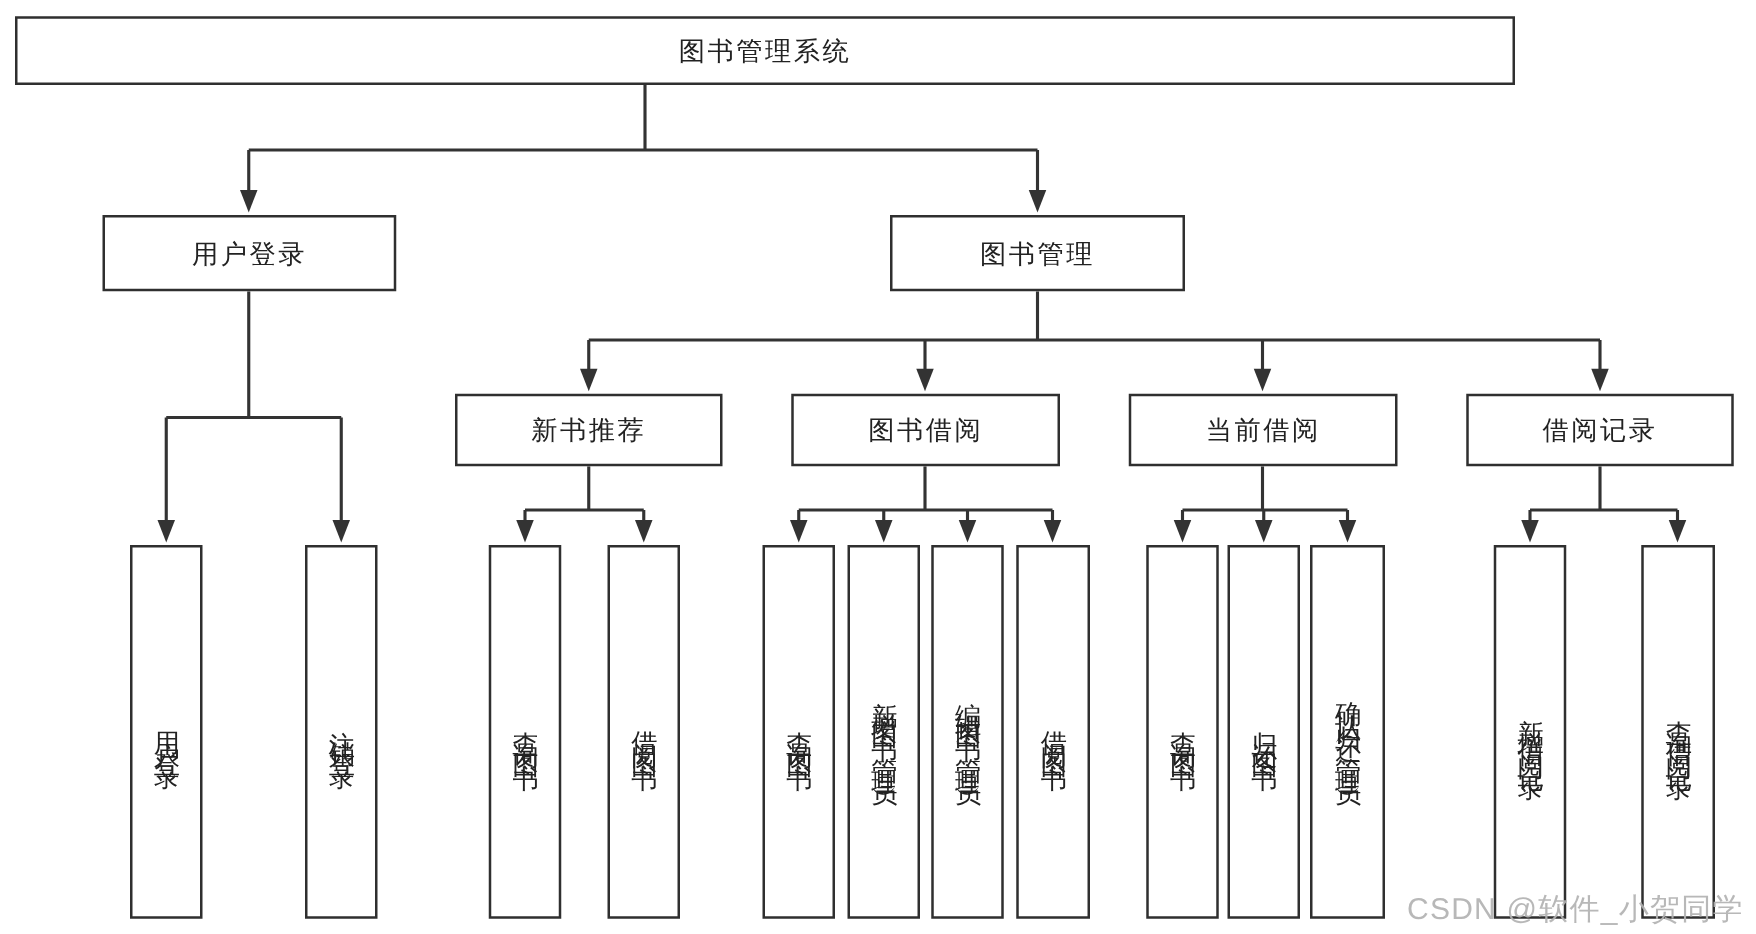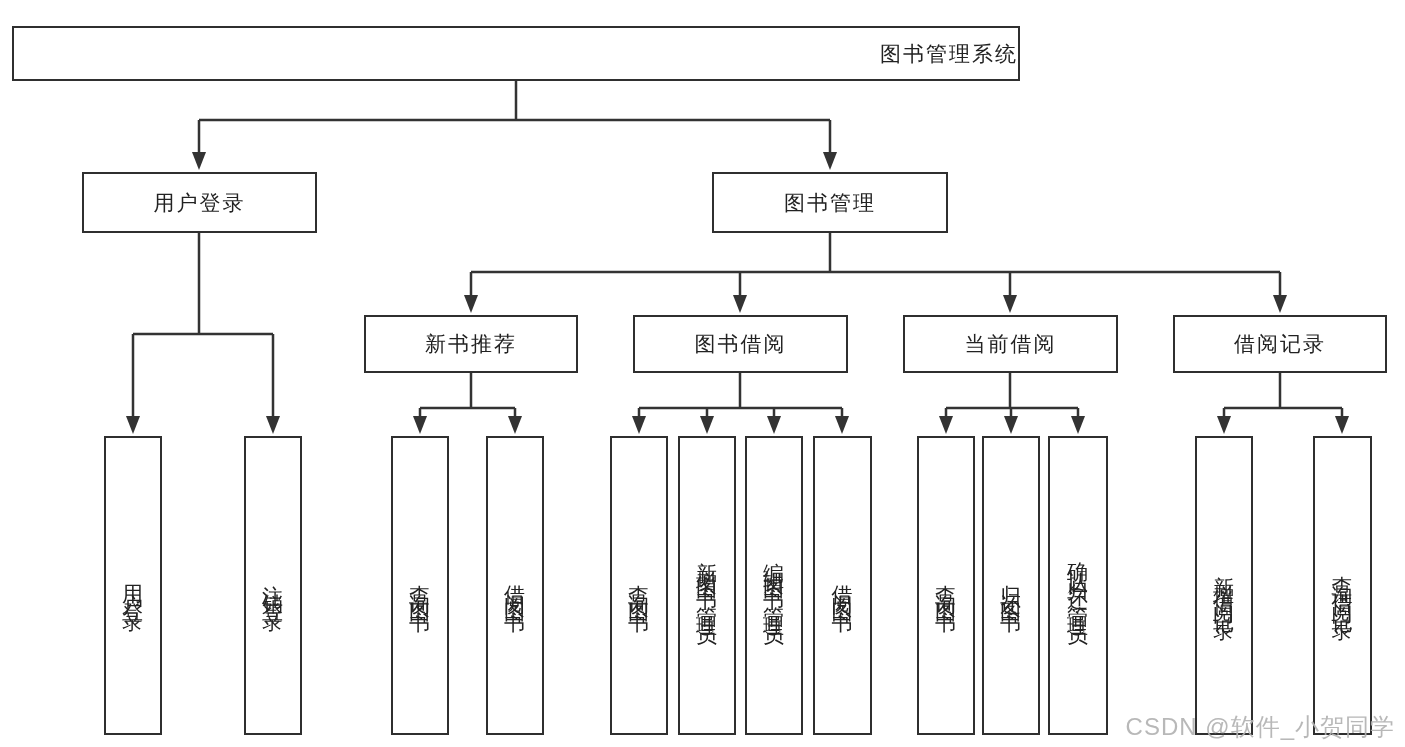--- a/index.html
+++ b/index.html
@@ -86,21 +86,21 @@
       <polygon points="767,416 781,416 774,434"></polygon>
       <polygon points="835,416 849,416 842,434"></polygon>
       <polygon points="939,416 953,416 946,434"></polygon>
       <polygon points="1004,416 1018,416 1011,434"></polygon>
       <polygon points="1071,416 1085,416 1078,434"></polygon>
       <polygon points="1217,416 1231,416 1224,434"></polygon>
       <polygon points="1335,416 1349,416 1342,434"></polygon>
     </g>
   </svg>
 
-  <div class="box" style="left:12px; top:26px; width:1008px; height:55px;justify-content:flex-end;">
+  <div class="box" style="left:12px; top:13px; width:1200px; height:55px;">
     <span>图书管理系统</span>
   </div>
 
   <div class="box" style="left:82px; top:172px; width:235px; height:61px;">
     <span>用户登录</span>
   </div>
   <div class="box" style="left:712px; top:172px; width:236px; height:61px;">
     <span>图书管理</span>
   </div>
 

